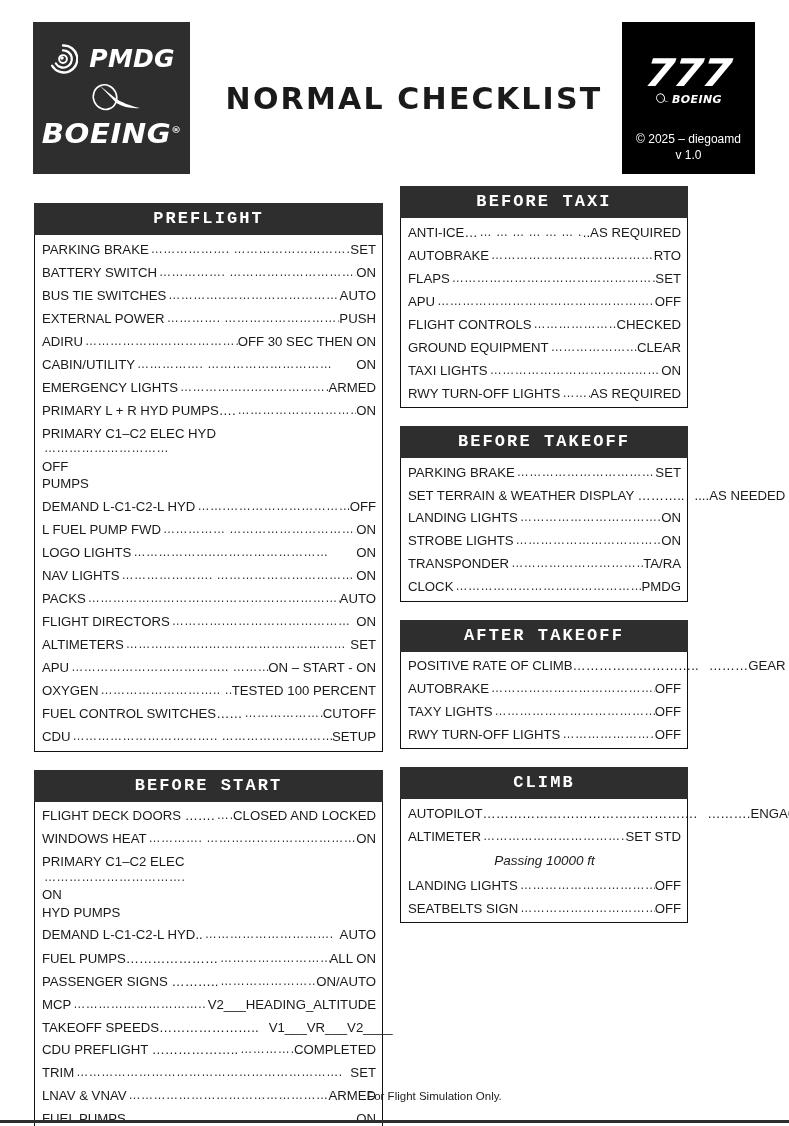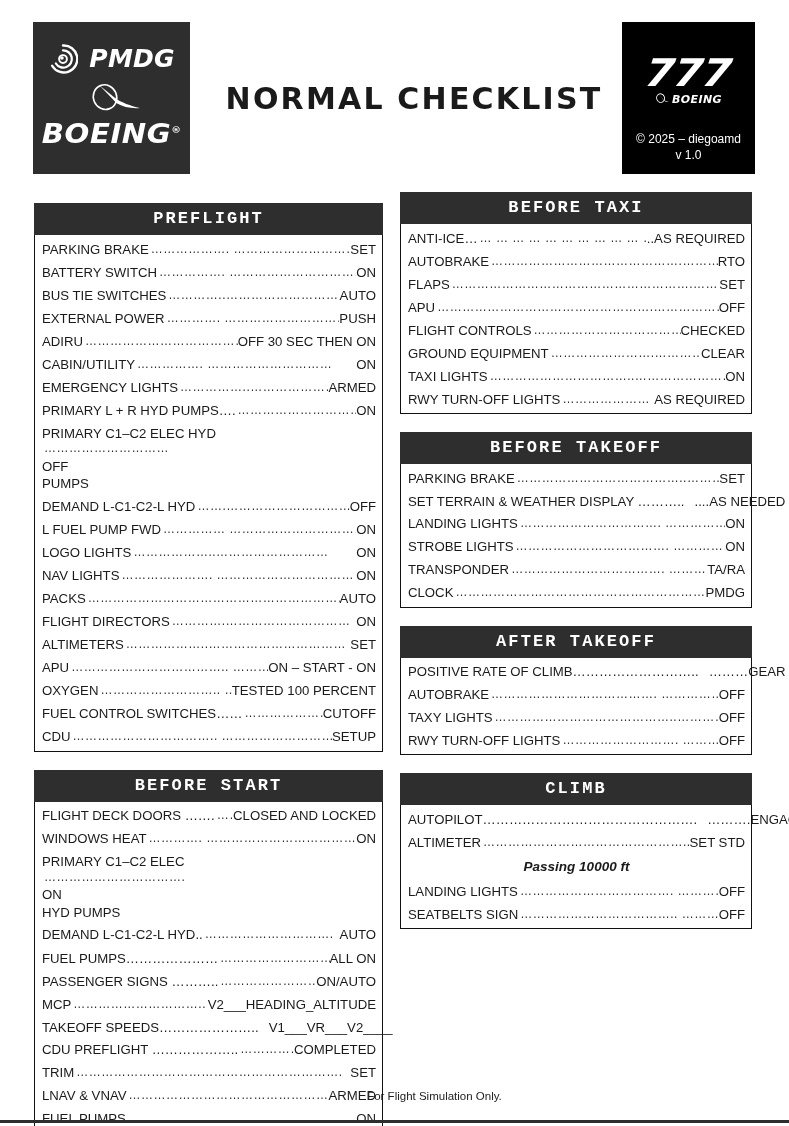--- a/index.html
+++ b/index.html
@@ -136,22 +136,22 @@
   
   .col-left {
     position: absolute;
     left: 34px;
     top: 203px;
     width: 349px;
   }
   .col-right {
     position: absolute;
     left: 400px;
-    top: 192px;
-    width: 352px;
+    top: 186px;
+    width: 288px;
   }
 
   
   .section { margin-bottom: 18px; }
   .section-head {
     background: #2e2e2e;
     color: #ffffff;
     text-align: center;
     font-family: Liberation Mono, monospace;
     font-size: 17px;
@@ -195,21 +195,21 @@
     display: flex;
     align-items: baseline;
     white-space: nowrap;
     flex-direction: column;
   }
   .row.two-line .line2 { display: block; }
 
   .row.note {
     display: block;
     text-align: center;
-    font-weight: bold;
+    font-weight: normal;
     font-style: italic;
     font-size: 13.5px;
     padding: 4px 6px 4px 7px;
   }
 
   
   .footer {
     position: absolute;
     left: 0;
     top: 1090px;

